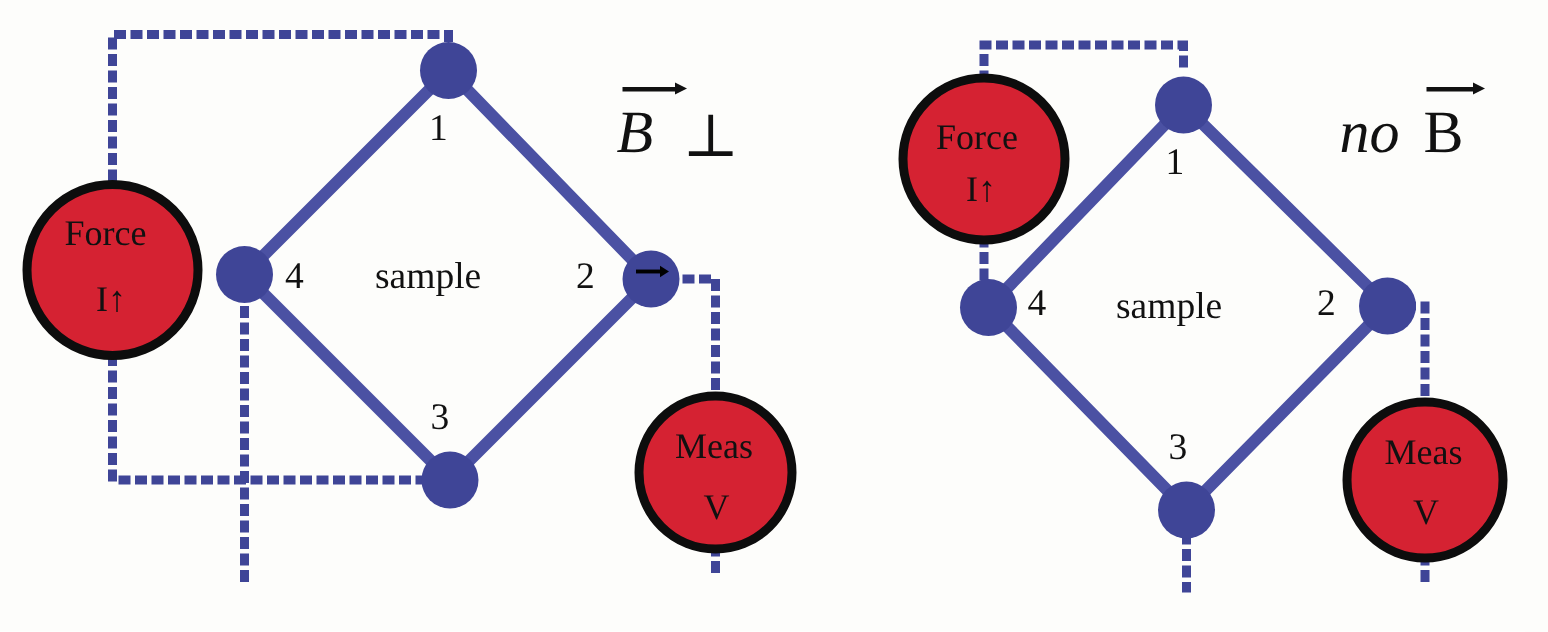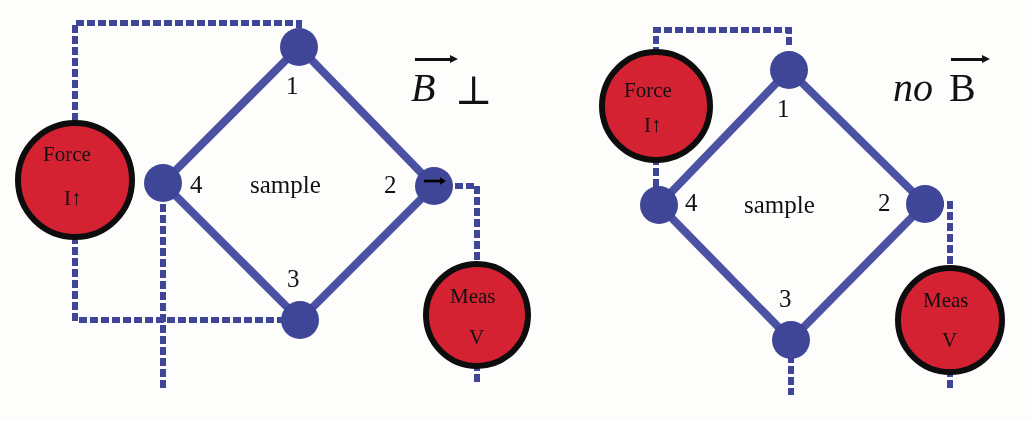--- a/index.html
+++ b/index.html
@@ -27,21 +27,21 @@
   .lbl {
     position: absolute;
     color: #111111;
     font-family: "Liberation Serif", "DejaVu Serif", serif;
     line-height: 1;
     white-space: nowrap;
     user-select: none;
   }
   .node-num { font-size: 25px; }
   .sample-lbl { font-size: 25px; }
-  .circ-lbl { font-size: 21px; }
+  .circ-lbl { font-size: 24px; }
   .ann { font-size: 40px; }
   .ann-italic { font-style: italic; }
   .vecbar {
     position: absolute;
     background: #111111;
     height: 3px;
   }
   .vecarrow {
     position: absolute;
     width: 0; height: 0;

